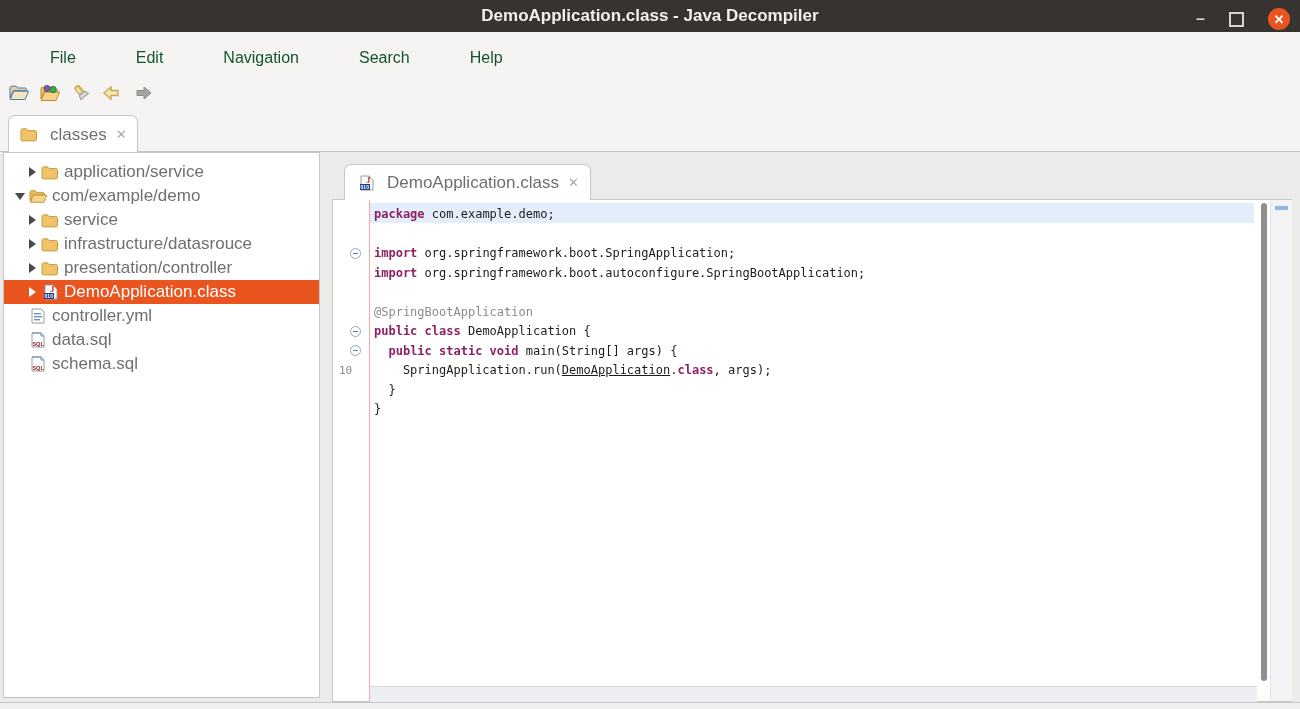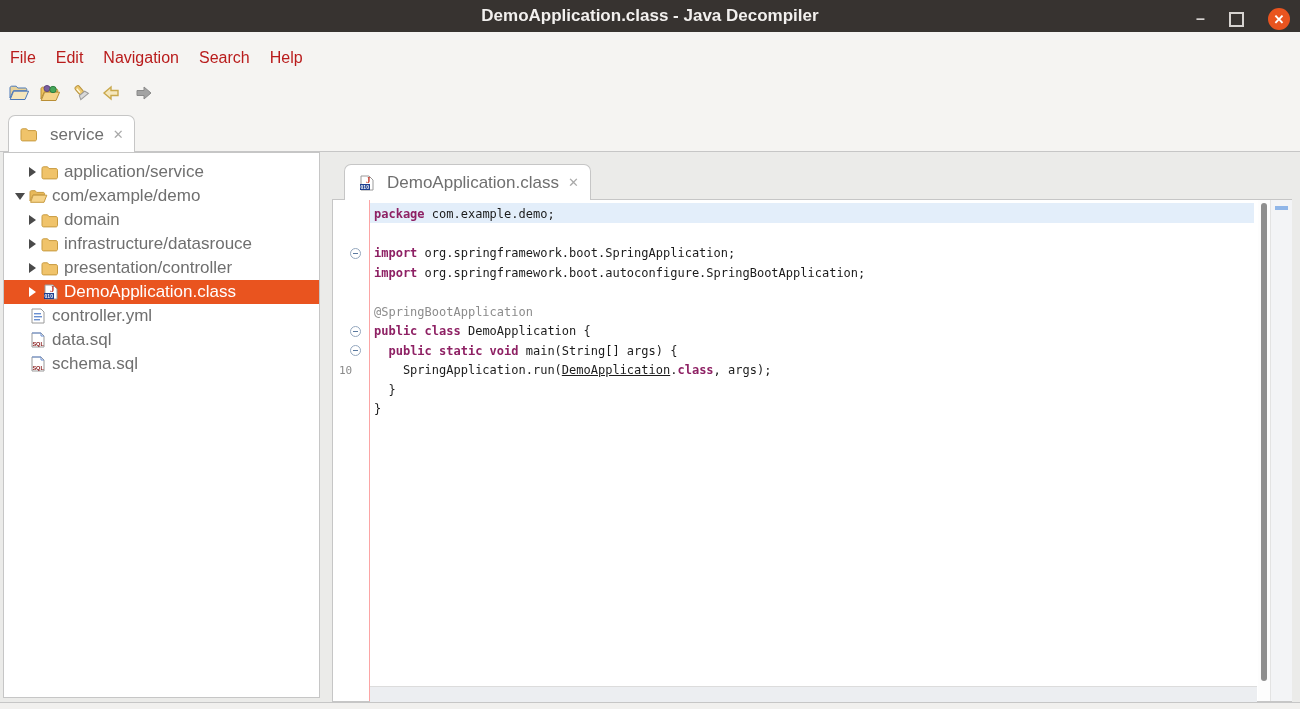--- a/index.html
+++ b/index.html
@@ -12,21 +12,21 @@
   .titlebar .title{color:#f2f0ee;font-size:17px;font-weight:bold;}
   .win-controls{position:absolute;right:10px;top:0;height:38px;display:flex;align-items:center;gap:24px;}
   .wc-min{color:#d6d3d0;font-size:16px;font-weight:bold;line-height:1;}
   .wc-max{width:11px;height:11px;border:2px solid #d6d3d0;}
   .wc-close{width:22px;height:22px;border-radius:50%;background:#E9541F;color:#fff;
     display:flex;align-items:center;justify-content:center;font-size:13px;font-weight:bold;line-height:1;}
 
   
   .menubar{position:absolute;left:0;top:38px;width:100%;height:40px;display:flex;align-items:center;
     padding-left:10px;box-sizing:border-box;gap:20px;}
-  .menu-item{font-size:16px;color:#b91c1c;cursor:default;}
+  .menu-item{font-size:16px;color:#14532d;cursor:default;margin-left:40px;}
   .toolbar{position:absolute;left:0;top:78px;width:100%;height:34px;display:flex;align-items:center;
     padding-left:8px;box-sizing:border-box;gap:9px;}
   .tool-btn{width:22px;height:22px;display:flex;align-items:center;justify-content:center;}
 
   
   .tabstrip{position:absolute;left:0;top:112px;width:100%;height:40px;border-bottom:1px solid #c6c6c6;box-sizing:border-box;}
   .ws-tab{position:absolute;left:8px;top:3px;height:38px;background:#fff;border:1px solid #c6c6c6;border-bottom:none;
     border-radius:7px 7px 0 0;display:flex;align-items:center;gap:7px;padding:0 10px;box-sizing:border-box;}
   .tab-label{font-size:17px;color:#6f6f6f;}
   .tab-close{font-size:13px;color:#a9a9a9;margin-left:2px;}
@@ -127,21 +127,21 @@
       </div>
     </div>
 
   <div class="tabstrip">
     <div class="ws-tab">
       <span class="tw-icon" id="ws-tab-icon">
           <svg width="18" height="15" viewBox="0 0 18 15">
             <path d="M1 3.5c0-1 .6-1.7 1.5-1.7h4l1.5 1.8h7c.9 0 1.5.7 1.5 1.6v7c0 1-.6 1.7-1.5 1.7H2.5c-.9 0-1.5-.7-1.5-1.7z" fill="#f0c36a" stroke="#c89b40"></path>
           </svg>
         </span>
-      <span class="tab-label">service</span>
+      <span class="tab-label">classes</span>
       <span class="tab-close">✕</span>
     </div>
   </div>
 
   <div class="main">
 
     <div class="tree-panel" id="tree">
         <div class="tree-row" style="padding-left: 20px;">
           <span class="tw-arrow">
             <span class="arr collapsed"></span>
@@ -167,21 +167,21 @@
         </div>
         <div class="tree-row" style="padding-left: 20px;">
           <span class="tw-arrow">
             <span class="arr collapsed"></span>
           </span>
           <span class="tw-icon">
             <svg width="18" height="15" viewBox="0 0 18 15">
               <path d="M1 3.5c0-1 .6-1.7 1.5-1.7h4l1.5 1.8h7c.9 0 1.5.7 1.5 1.6v7c0 1-.6 1.7-1.5 1.7H2.5c-.9 0-1.5-.7-1.5-1.7z" fill="#f0c36a" stroke="#c89b40"></path>
             </svg>
           </span>
-          <span>domain</span>
+          <span>service</span>
         </div>
         <div class="tree-row" style="padding-left: 20px;">
           <span class="tw-arrow">
             <span class="arr collapsed"></span>
           </span>
           <span class="tw-icon">
             <svg width="18" height="15" viewBox="0 0 18 15">
               <path d="M1 3.5c0-1 .6-1.7 1.5-1.7h4l1.5 1.8h7c.9 0 1.5.7 1.5 1.6v7c0 1-.6 1.7-1.5 1.7H2.5c-.9 0-1.5-.7-1.5-1.7z" fill="#f0c36a" stroke="#c89b40"></path>
             </svg>
           </span>

